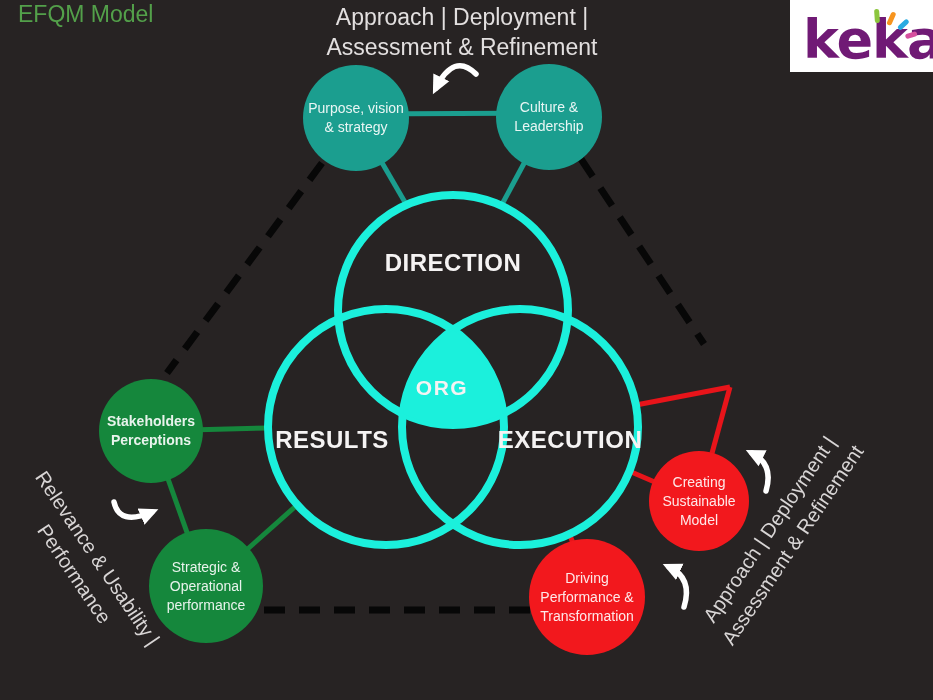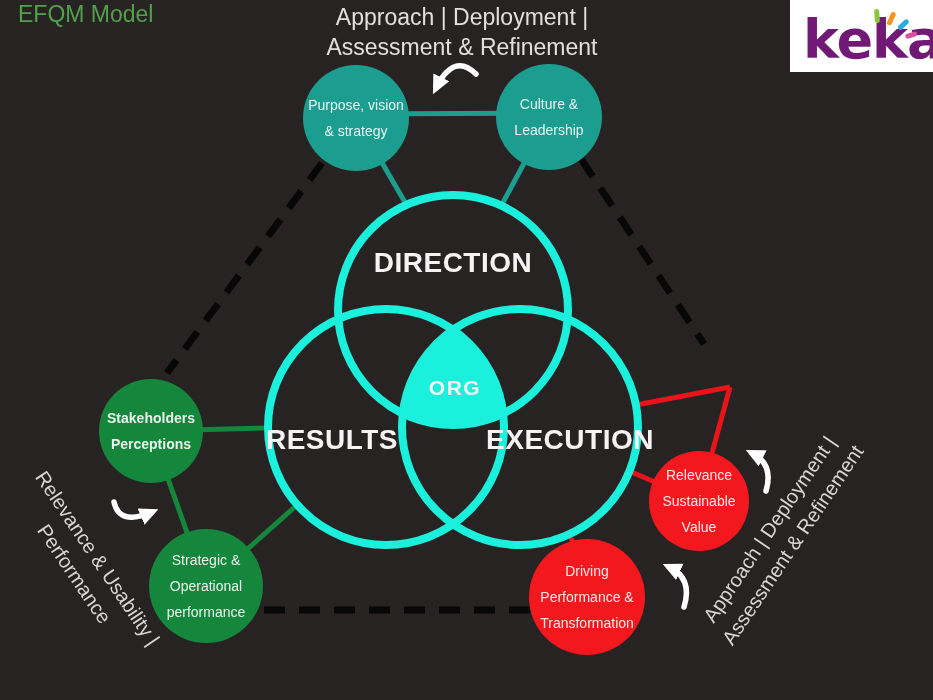--- a/index.html
+++ b/index.html
@@ -12,42 +12,42 @@
   .efqm-title{
     position:absolute;left:18px;top:1px;font-size:23px;color:#53A04A;
   }
   .top-title{
     position:absolute;left:462px;top:2px;transform:translateX(-50%);
     text-align:center;font-size:23px;line-height:30px;color:#E2DFDF;white-space:nowrap;
   }
 
   .node{
     position:absolute;border-radius:50%;display:flex;align-items:center;justify-content:center;
-    text-align:center;color:rgba(255,255,255,.9);font-size:14px;line-height:26px;
+    text-align:center;color:rgba(255,255,255,.9);font-size:14px;line-height:19px;
   }
   .node span{display:block;width:104%;}
   .teal{background:#1B9E8F;}
   .green{background:#15873C;}
   .red{background:#F2181D;}
   .node-purpose{left:303px;top:65px;width:106px;height:106px;}
   .node-culture{left:496px;top:64px;width:106px;height:106px;}
   .node-stakeholders{left:99px;top:379px;width:104px;height:104px;font-weight:bold;}
   .node-strategic{left:149px;top:529px;width:114px;height:114px;}
   .node-engaging{left:679px;top:336px;width:102px;height:102px;}
   .node-creating{left:649px;top:451px;width:100px;height:100px;}
   .node-driving{left:529px;top:539px;width:116px;height:116px;}
 
   .venn-label{
     position:absolute;transform:translate(-50%,-50%);color:#F5F3F3;
-    font-weight:bold;font-size:28px;letter-spacing:.5px;white-space:nowrap;
+    font-weight:bold;font-size:24px;letter-spacing:.5px;white-space:nowrap;
   }
   .lbl-direction{left:453px;top:263px;}
   .lbl-results{left:332px;top:440px;}
   .lbl-execution{left:570px;top:440px;}
-  .lbl-org{left:455px;top:388px;font-size:21px;letter-spacing:1.5px;}
+  .lbl-org{left:442px;top:388px;font-size:21px;letter-spacing:1.5px;}
 
   .rot-label{
     position:absolute;color:#D8D5D5;font-size:20px;line-height:28px;
     text-align:center;white-space:nowrap;
   }
   .rot-left{left:86px;top:566px;transform:translate(-50%,-50%) rotate(56deg);}
   .rot-right{left:781px;top:537px;transform:translate(-50%,-50%) rotate(-56deg);}
 
   .logo{
     position:absolute;right:0;top:0;width:143px;height:72px;background:#ffffff;
@@ -137,21 +137,21 @@
   <div class="node teal node-culture">
     <span>Culture &amp; Leadership</span>
   </div>
   <div class="node green node-stakeholders">
     <span>Stakeholders Perceptions</span>
   </div>
   <div class="node green node-strategic">
     <span>Strategic &amp; Operational performance</span>
   </div>
   <div class="node red node-creating">
-    <span>Relevance Sustainable Value</span>
+    <span>Creating Sustainable Model</span>
   </div>
   <div class="node red node-driving">
     <span>Driving Performance &amp; Transformation</span>
   </div>
 
   <div class="venn-label lbl-direction">DIRECTION</div>
   <div class="venn-label lbl-results">RESULTS</div>
   <div class="venn-label lbl-execution">EXECUTION</div>
   <div class="venn-label lbl-org">ORG</div>
 

